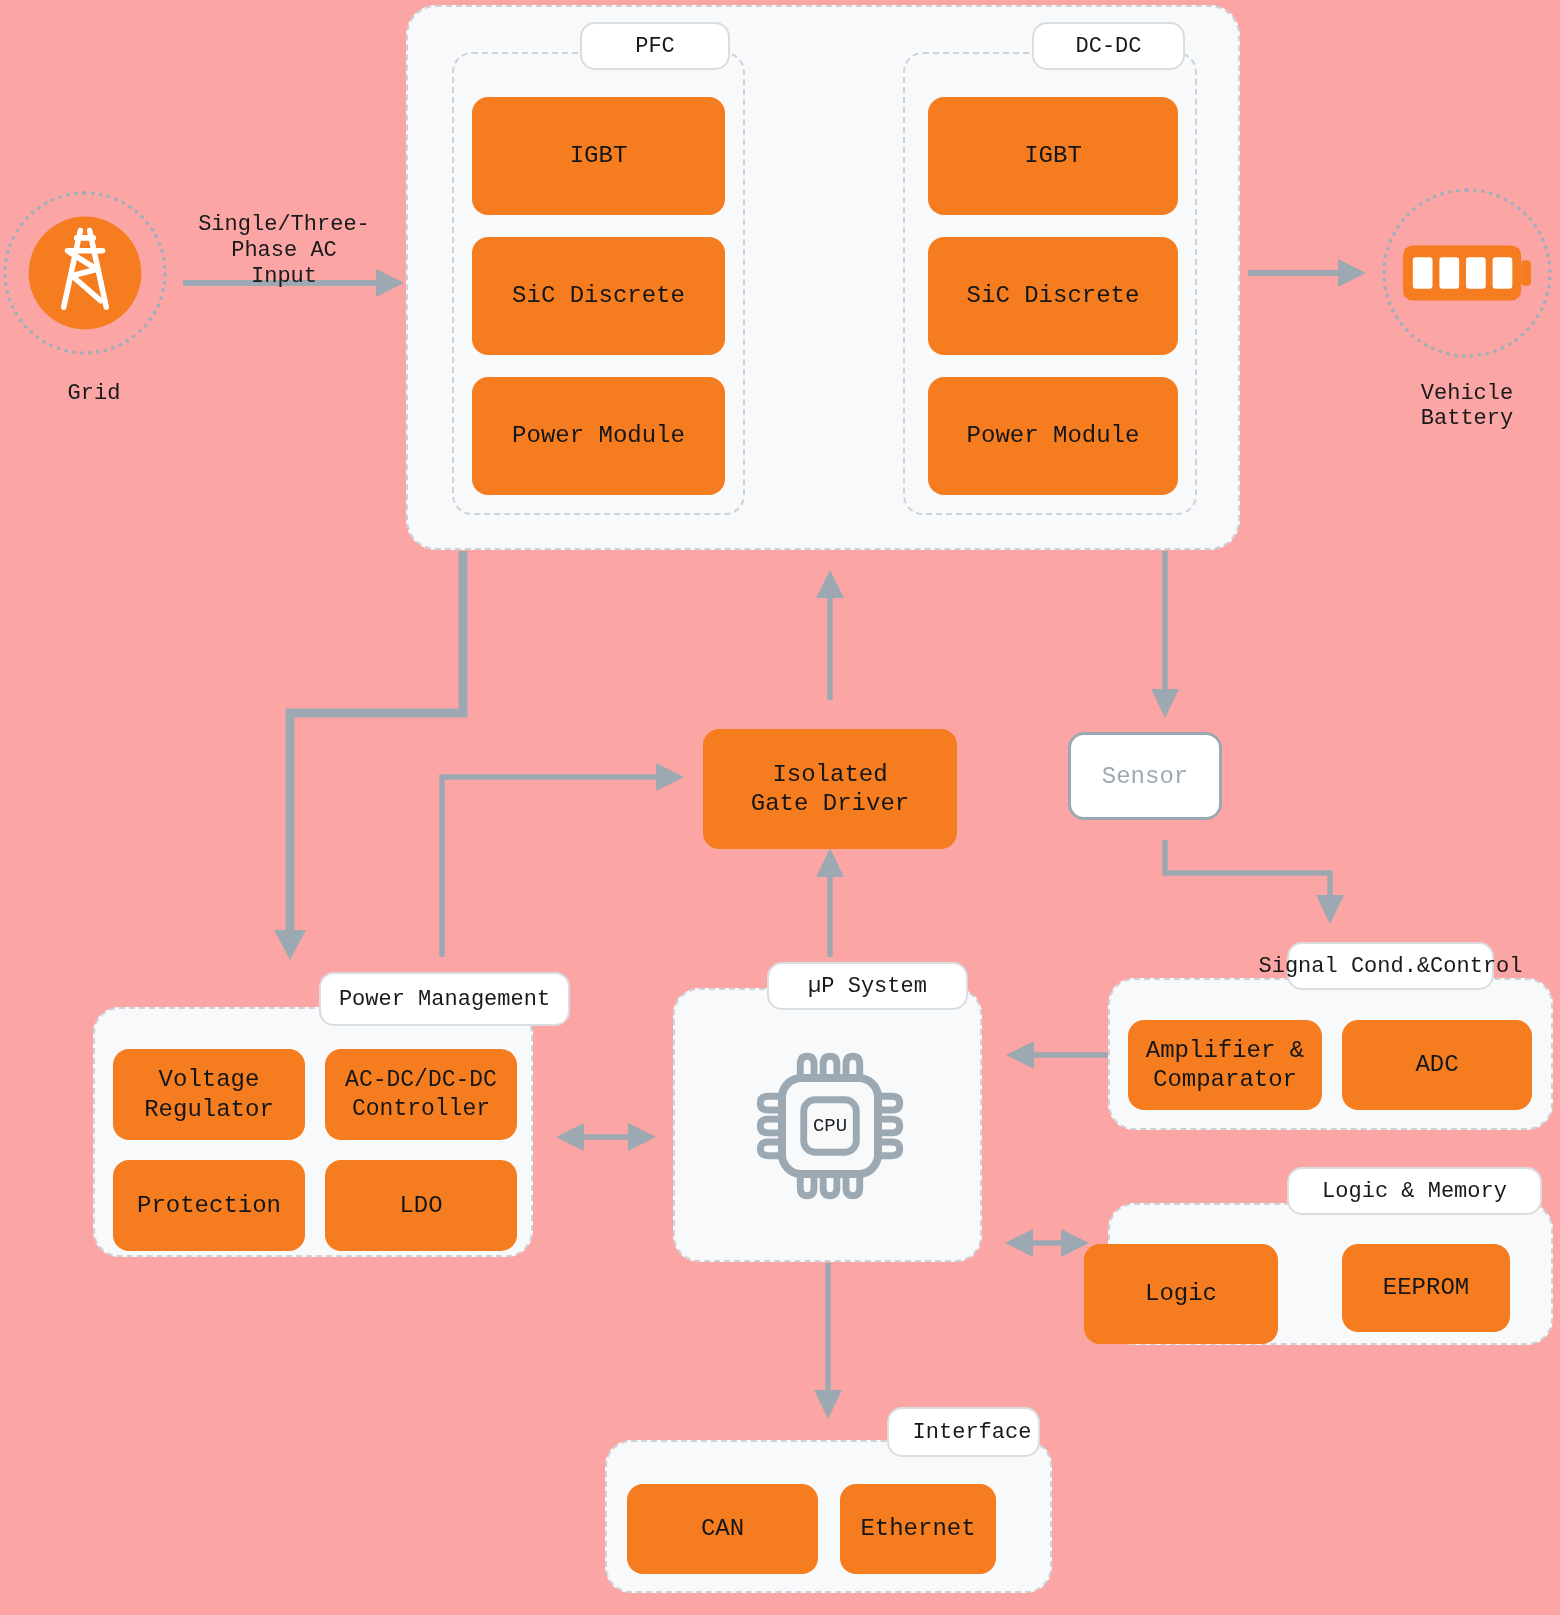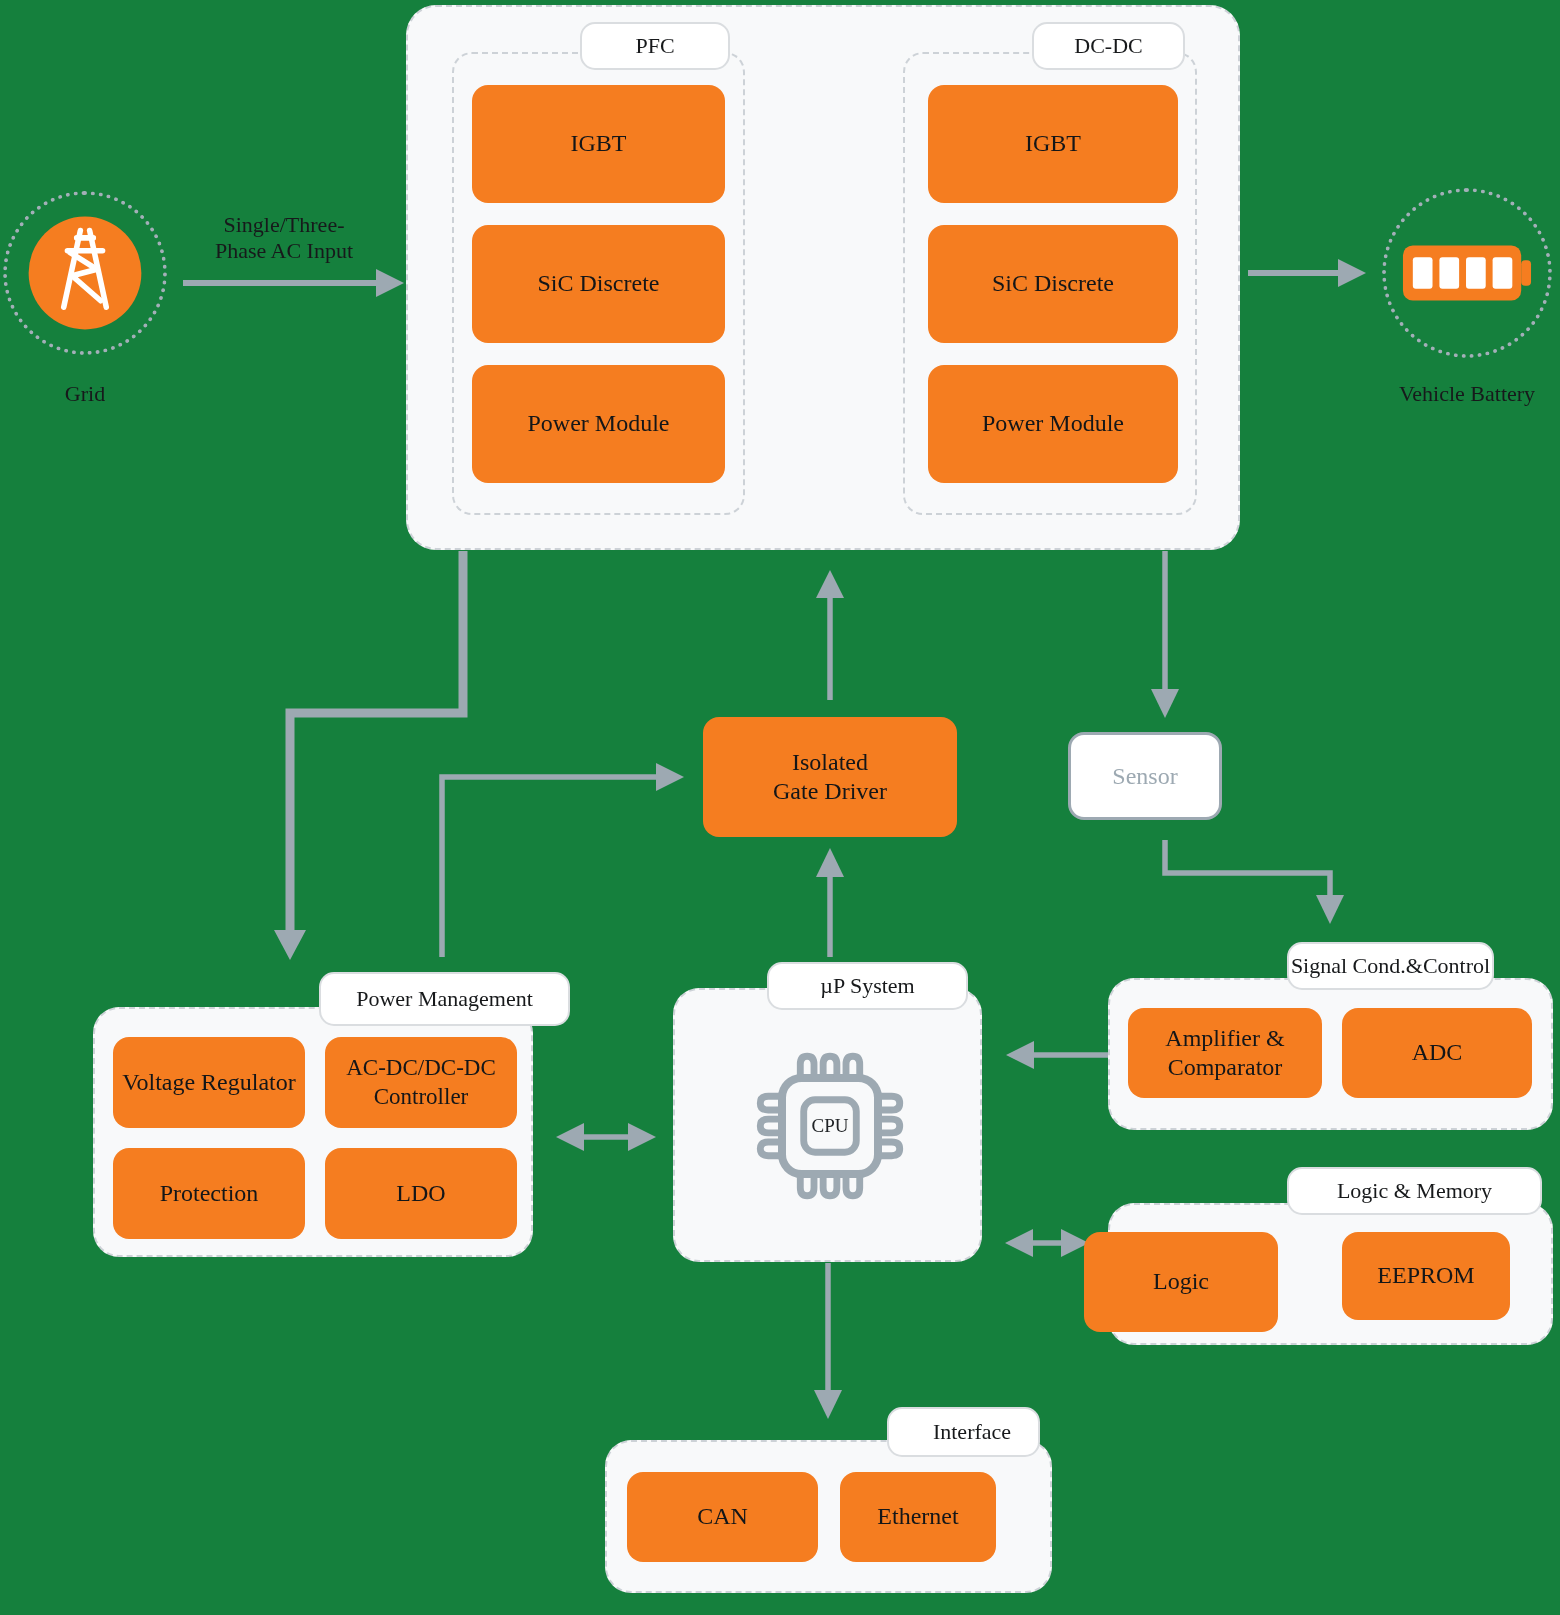--- a/index.html
+++ b/index.html
@@ -1,25 +1,25 @@
 <!DOCTYPE html>
 <html><head>
 <meta charset="utf-8">
 <style>
   html,body{margin:0;padding:0;background:#fff;}
-  .canvas{position:relative;width:1560px;height:1615px;background:#15803d;
-          font-family:Liberation Serif, serif;color:#17191b;overflow:hidden;}
+  .canvas{position:relative;width:1560px;height:1615px;background:#fca5a5;
+          font-family:Liberation Mono, monospace;color:#17191b;overflow:hidden;}
   .group{position:absolute;border:2px dashed #CDD2D7;border-radius:26px;background:#F8F9FA;box-sizing:border-box;z-index:0;}
   .subgroup{position:absolute;border:2px dashed #CDD2D7;border-radius:20px;background:transparent;box-sizing:border-box;z-index:1;}
   .glabel{position:absolute;background:#fff;border:2px solid #DADDE0;border-radius:15px;
           display:flex;align-items:center;justify-content:center;font-size:22px;font-weight:500;
           z-index:3;box-sizing:border-box;white-space:nowrap;}
   .obox{position:absolute;background:#F57D20;border-radius:16px;display:flex;align-items:center;justify-content:center;
         text-align:center;font-size:24px;font-weight:500;color:#141618;z-index:2;line-height:1.22;
-        padding:4px 6px;box-sizing:border-box;}
+        padding:4px 6px;box-sizing:border-box;margin-top:12px;}
   .caption{position:absolute;font-size:22px;font-weight:500;text-align:center;z-index:2;}
   .dotcircle{position:absolute;border:4px dotted #A3AFB8;border-radius:50%;box-sizing:border-box;z-index:1;}
   .iconwrap{position:absolute;z-index:2;}
   .sensor{position:absolute;border:3px solid #9DA9B2;border-radius:16px;background:#fff;
           display:flex;align-items:center;justify-content:center;font-size:24px;font-weight:500;
           color:#9DA9B2;z-index:2;box-sizing:border-box;}
   .arrows{position:absolute;left:0;top:0;z-index:1;}
   .cpu-text{position:absolute;left:0;top:0;width:100%;height:100%;display:flex;align-items:center;justify-content:center;
             font-size:19px;color:#202326;z-index:3;}
   .twoline div{text-align:center;}
@@ -55,21 +55,21 @@
       <circle cx="66" cy="66" r="61" fill="#F57D20"></circle>
       <g stroke="#fff" stroke-width="6" fill="none" stroke-linecap="round" stroke-linejoin="round">
         <path d="M43,103 L61,20"></path>
         <path d="M89,103 L71,20"></path>
         <path d="M57,28 H75"></path>
         <path d="M47,42 H85"></path>
         <path d="M50,44 L79,62 L52,69 L83,96"></path>
       </g>
     </svg>
   </div>
-  <div class="caption" style="left:15px;top:381px;width:140px;">Grid</div>
+  <div class="caption" style="left:24px;top:381px;width:140px;">Grid</div>
 
   <div class="caption twoline" style="left:198px;top:212px;width:172px;line-height:1.18;">
     <div>Single/Three-</div>
     <div>Phase AC Input</div>
   </div>
 
   <div class="dotcircle" style="left:1382px;top:188px;width:170px;height:170px;"></div>
   <div class="iconwrap" style="left:1401px;top:243px;width:132px;height:60px;">
     <svg width="132" height="60" viewBox="0 0 134 60">
       <rect x="2" y="2" width="120" height="56" rx="10" fill="#F57D20"></rect>

